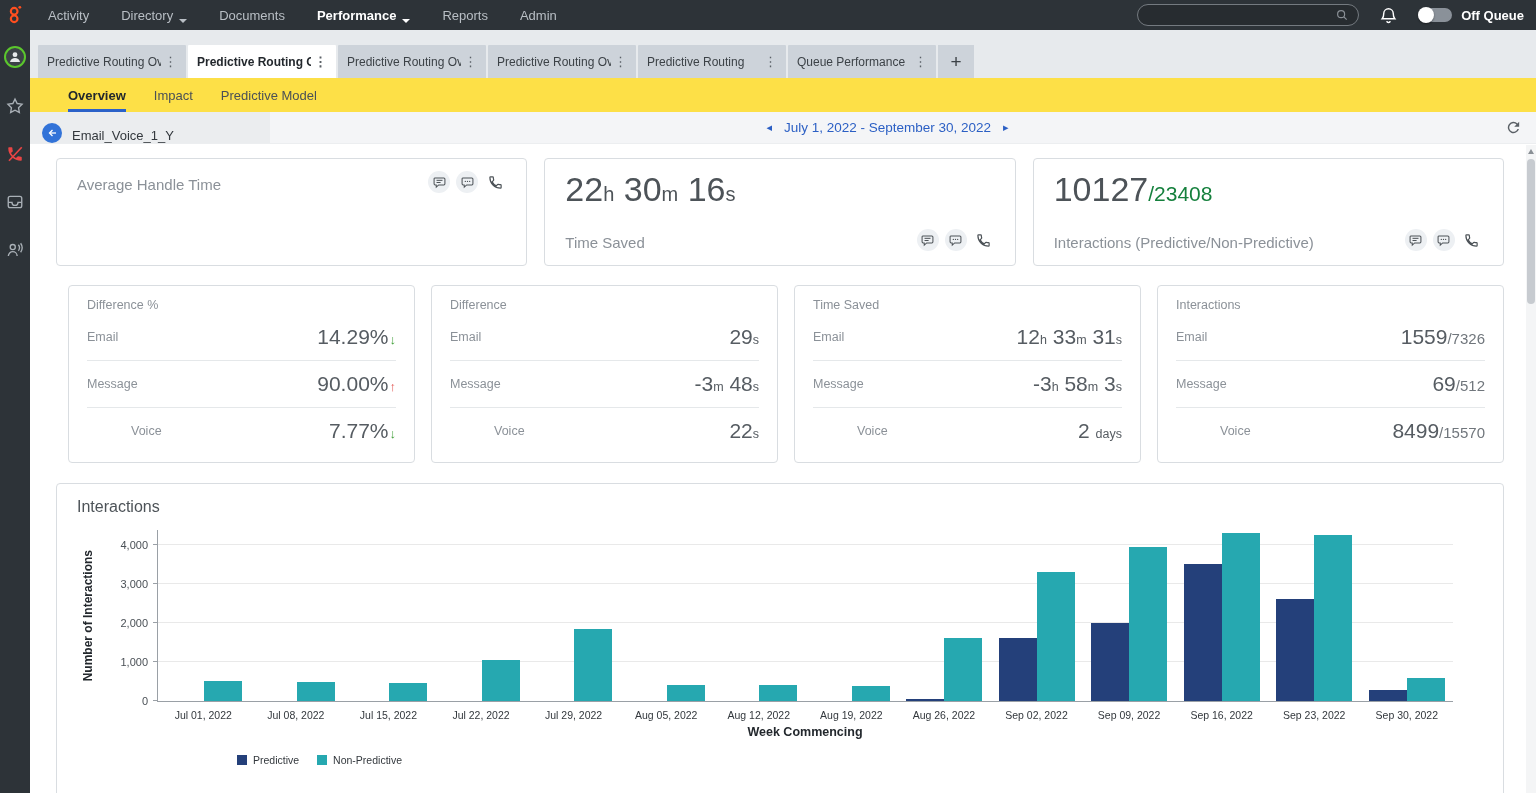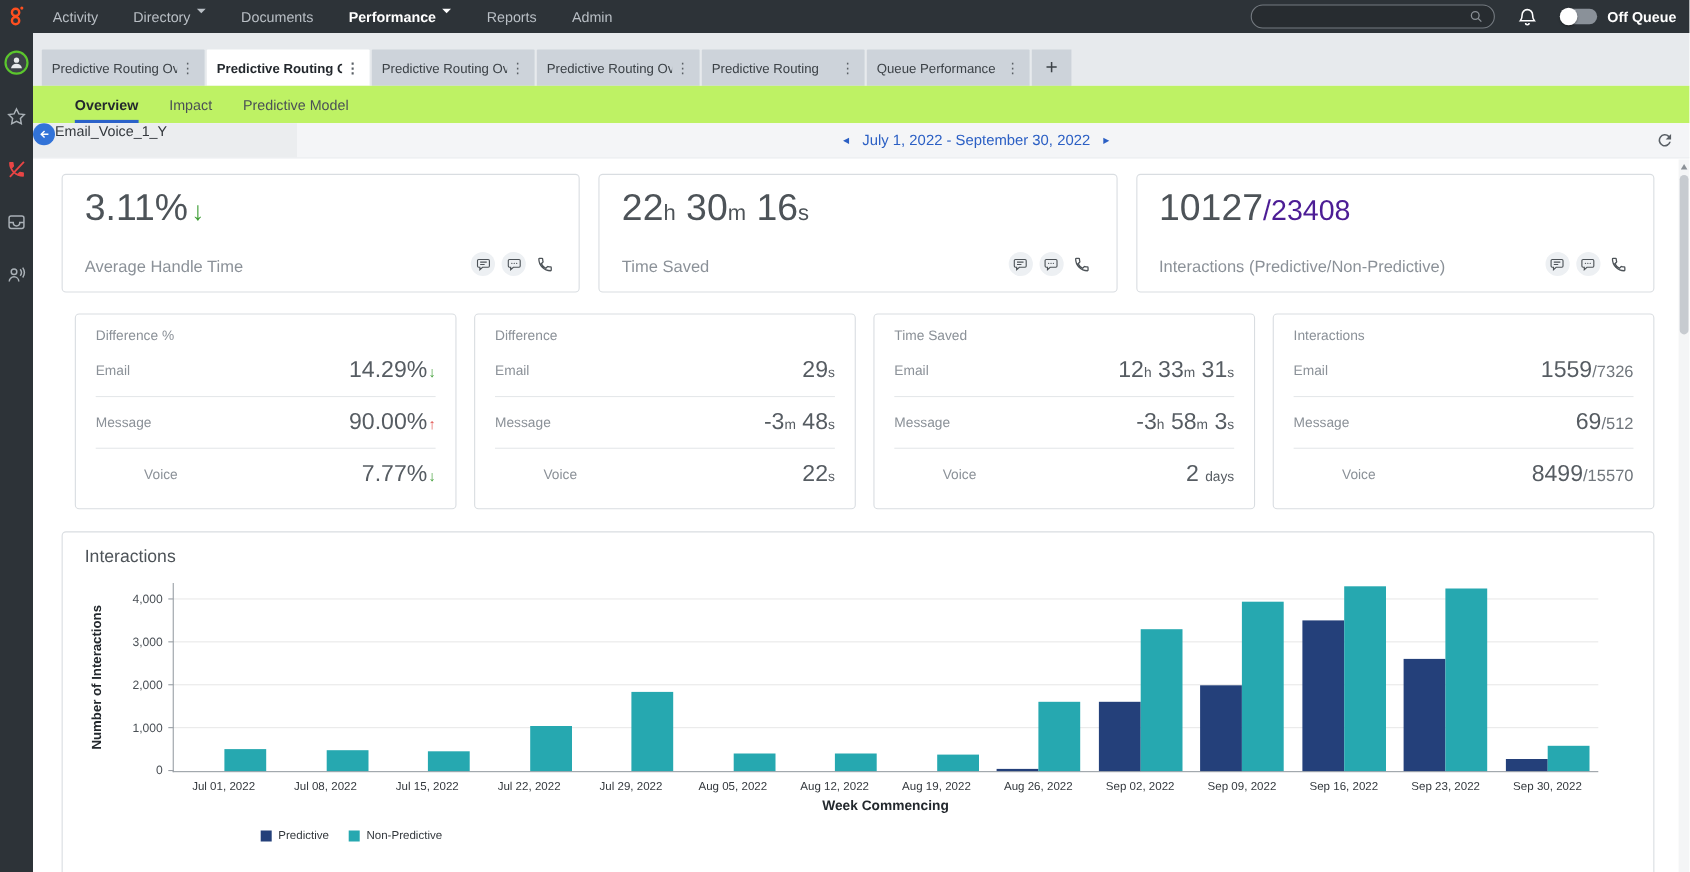--- a/index.html
+++ b/index.html
@@ -5,21 +5,21 @@
   * { margin:0; padding:0; box-sizing:border-box; }
   html,body { width:1536px; height:793px; overflow:hidden; background:#fff;
               font-family:"Liberation Sans", sans-serif; position:relative; }
 
   
   .header { position:absolute; top:0; left:0; right:0; height:30px; background:#2d3338;
             display:flex; align-items:center; z-index:20; }
   .logo { width:30px; height:30px; display:flex; align-items:center; justify-content:center; }
   .logo svg { width:20px; height:20px; }
   .nav { display:flex; gap:32px; margin-left:18px; }
-  .nav-item { color:#b9bfc5; font-size:13px; cursor:pointer; display:flex; align-items:flex-start; gap:6px; white-space:nowrap; }
+  .nav-item { color:#b9bfc5; font-size:13px; cursor:pointer; display:flex; align-items:flex-end; gap:6px; white-space:nowrap; }
   .nav-item.active { color:#fff; font-weight:bold; }
   .caret { width:0; height:0; border-left:4px solid transparent; border-right:4px solid transparent;
            border-top:4px solid currentColor; display:inline-block; }
   .header-right { margin-left:auto; display:flex; align-items:center; padding-right:8px; }
   .search-pill { width:222px; height:22px; border:1px solid #747a80; border-radius:11px; background:#272c30;
                  display:flex; align-items:center; padding:0 9px; }
   .search-pill input { flex:1; background:transparent; border:none; outline:none; color:#dfe3e6; font-size:12px;
                        font-family:"Liberation Sans",sans-serif; }
   .search-pill .sicon { width:14px; height:14px; color:#8a9096; }
   .search-pill .sicon svg { width:14px; height:14px; }
@@ -44,30 +44,30 @@
               display:flex; align-items:flex-end; padding-left:8px; }
   .tab { width:148px; height:33px; background:#cdd3da; margin-right:2px; display:flex; align-items:center;
          padding:0 6px 0 9px; font-size:12px; color:#3c4247; cursor:pointer; border-radius:1px 1px 0 0; }
   .tab.active { background:#fff; font-weight:bold; color:#23282d; }
   .tab-label { flex:1; white-space:nowrap; overflow:hidden; }
   .kebab { color:#5a6066; font-size:13px; padding:0 3px; cursor:pointer; }
   .add-tab { width:36px; height:33px; background:#cdd3da; display:flex; align-items:center; justify-content:center;
              font-size:19px; color:#3c4247; cursor:pointer; }
 
   
-  .subtabs { position:absolute; left:30px; top:78px; right:0; height:34px; background:#bef264;
+  .subtabs { position:absolute; left:30px; top:78px; right:0; height:34px; background:#fde047;
              display:flex; align-items:stretch; padding-left:38px; gap:28px; }
   .subtab { font-size:13px; color:#4a5056; display:flex; align-items:center; cursor:pointer;
             border-bottom:3px solid transparent; padding-top:3px; }
   .subtab.active { font-weight:bold; color:#23282d; border-bottom-color:#2b62c9; }
 
   
   .toolbar { position:absolute; left:30px; top:112px; right:0; height:32px; background:#f4f5f7;
              display:flex; align-items:center; border-bottom:1px solid #eceef0; }
-  .toolbar-left { width:240px; height:100%; background:#ebedef; display:flex; align-items:flex-start; }
+  .toolbar-left { width:240px; height:100%; background:#ebedef; display:flex; align-items:flex-end; gap:10px; padding-left:12px; }
   .back-btn { width:20px; height:20px; border-radius:50%; background:#3273d8; display:flex; align-items:center;
               justify-content:center; cursor:pointer; flex:none; }
   .back-btn svg { width:12px; height:12px; }
   .queue-name { font-size:13px; color:#33383d; }
   .toolbar-center { flex:1; display:flex; align-items:center; justify-content:center; gap:12px; color:#2b5fc4; }
   .date-arrow { font-size:11px; cursor:pointer; }
   .date-range { font-size:13.5px; cursor:pointer; }
   .refresh-btn { width:17px; height:17px; color:#5a6066; margin-right:14px; cursor:pointer; }
   .refresh-btn svg { width:17px; height:17px; }
 
@@ -77,21 +77,21 @@
                border-right:3px solid transparent; border-bottom:5px solid #8a9096; }
   .scroll-thumb { position:absolute; top:14px; left:1px; width:8px; height:145px; background:#c7cbd0; border-radius:4px; cursor:grab; }
 
   
   .kpi-row { position:absolute; left:56px; right:32px; top:158px; display:flex; gap:17px; }
   .kpi-card { flex:1; height:108px; border:1px solid #d9dde1; border-radius:4px; padding:12px 20px 14px 20px;
               display:flex; flex-direction:column; justify-content:space-between; background:#fff; }
   .kpi-value { color:#4d5358; line-height:1.1; white-space:nowrap; }
   .seg-lg { font-size:34px; }
   .seg-sm { font-size:20px; }
-  .seg-md { font-size:26px; color:#4c1d95; }
+  .seg-md { font-size:21px; color:#15803d; }
   .kpi-trend { font-size:24px; margin-left:3px; }
   .trend-down { color:#3f9e36; } .trend-up { color:#e0524e; }
   .kpi-footer { display:flex; align-items:flex-end; justify-content:space-between; }
   .kpi-label { font-size:15px; color:#8b9198; }
   .chan-icons { display:flex; gap:6px; align-items:center; }
   .chan-icon { width:22px; height:22px; border-radius:50%; background:#edf0f3; display:flex; align-items:center;
                justify-content:center; color:#4d5358; cursor:pointer; }
   .chan-icon.nobg { background:transparent; }
   .chan-icon svg { width:13px; height:13px; }
   .chan-icon.nobg svg { width:15px; height:15px; }
@@ -274,21 +274,20 @@
   </div>
   <span class="refresh-btn">
     <svg viewBox="0 0 24 24" fill="currentColor">
       <path d="M17.65 6.35A8 8 0 1 0 19.73 14h-2.08a6 6 0 1 1-1.42-6.23L13 11h7V4l-2.35 2.35z"></path>
     </svg>
   </span>
 </div>
 
 <div class="kpi-row" id="kpi-row">
     <div class="kpi-card">
-      <div class="kpi-value"><span class="seg-lg">3.11%</span><span class="kpi-trend trend-down">↓</span></div>
       <div class="kpi-footer">
         <span class="kpi-label">Average Handle Time</span>
         <span class="chan-icons">
           <span class="chan-icon">
             <svg viewBox="0 0 24 24" fill="none" stroke="currentColor" stroke-width="1.9">
               <path d="M4 3.5h16a2 2 0 0 1 2 2v9a2 2 0 0 1-2 2h-9.5L6 20.5v-4H4a2 2 0 0 1-2-2v-9a2 2 0 0 1 2-2z"></path>
               <line x1="6.5" y1="8" x2="17.5" y2="8"></line>
               <line x1="6.5" y1="12" x2="14" y2="12"></line>
             </svg>
           </span>

